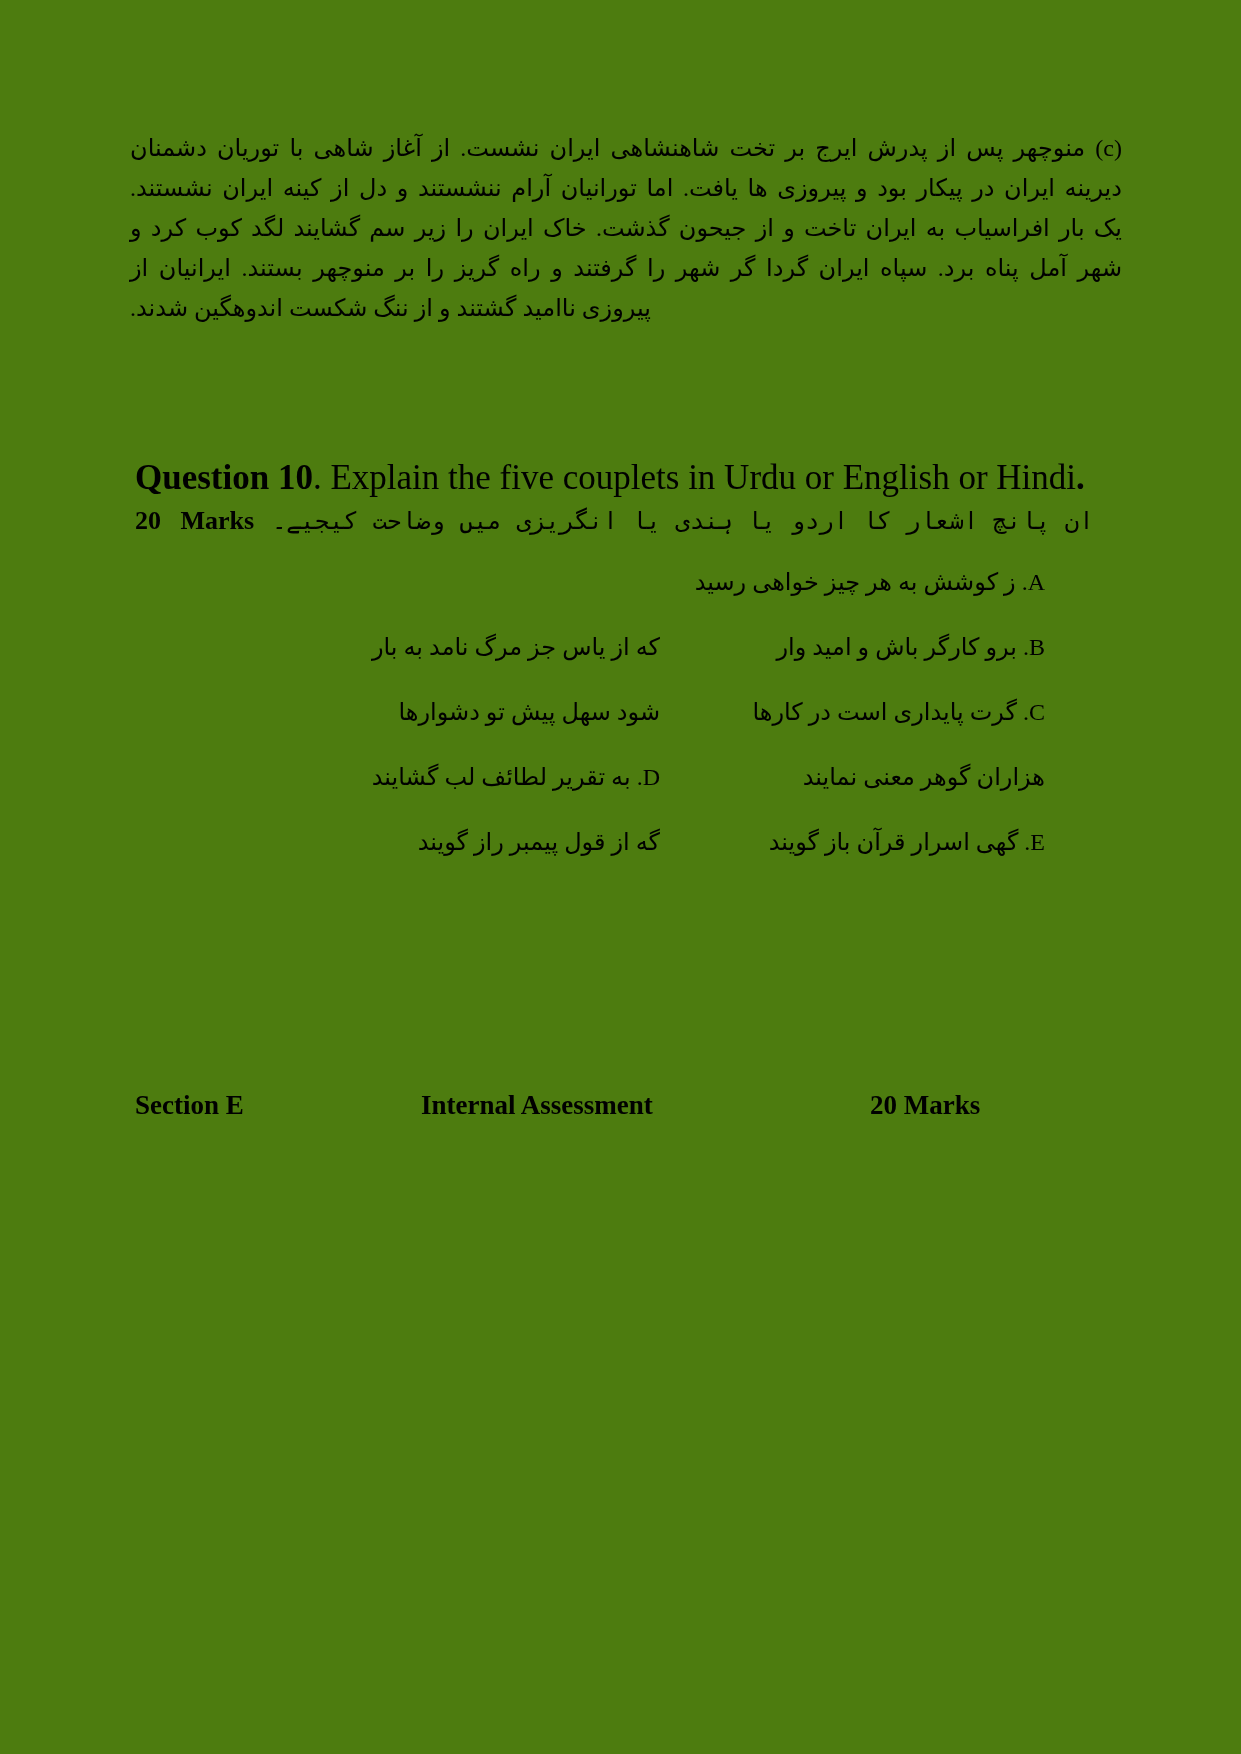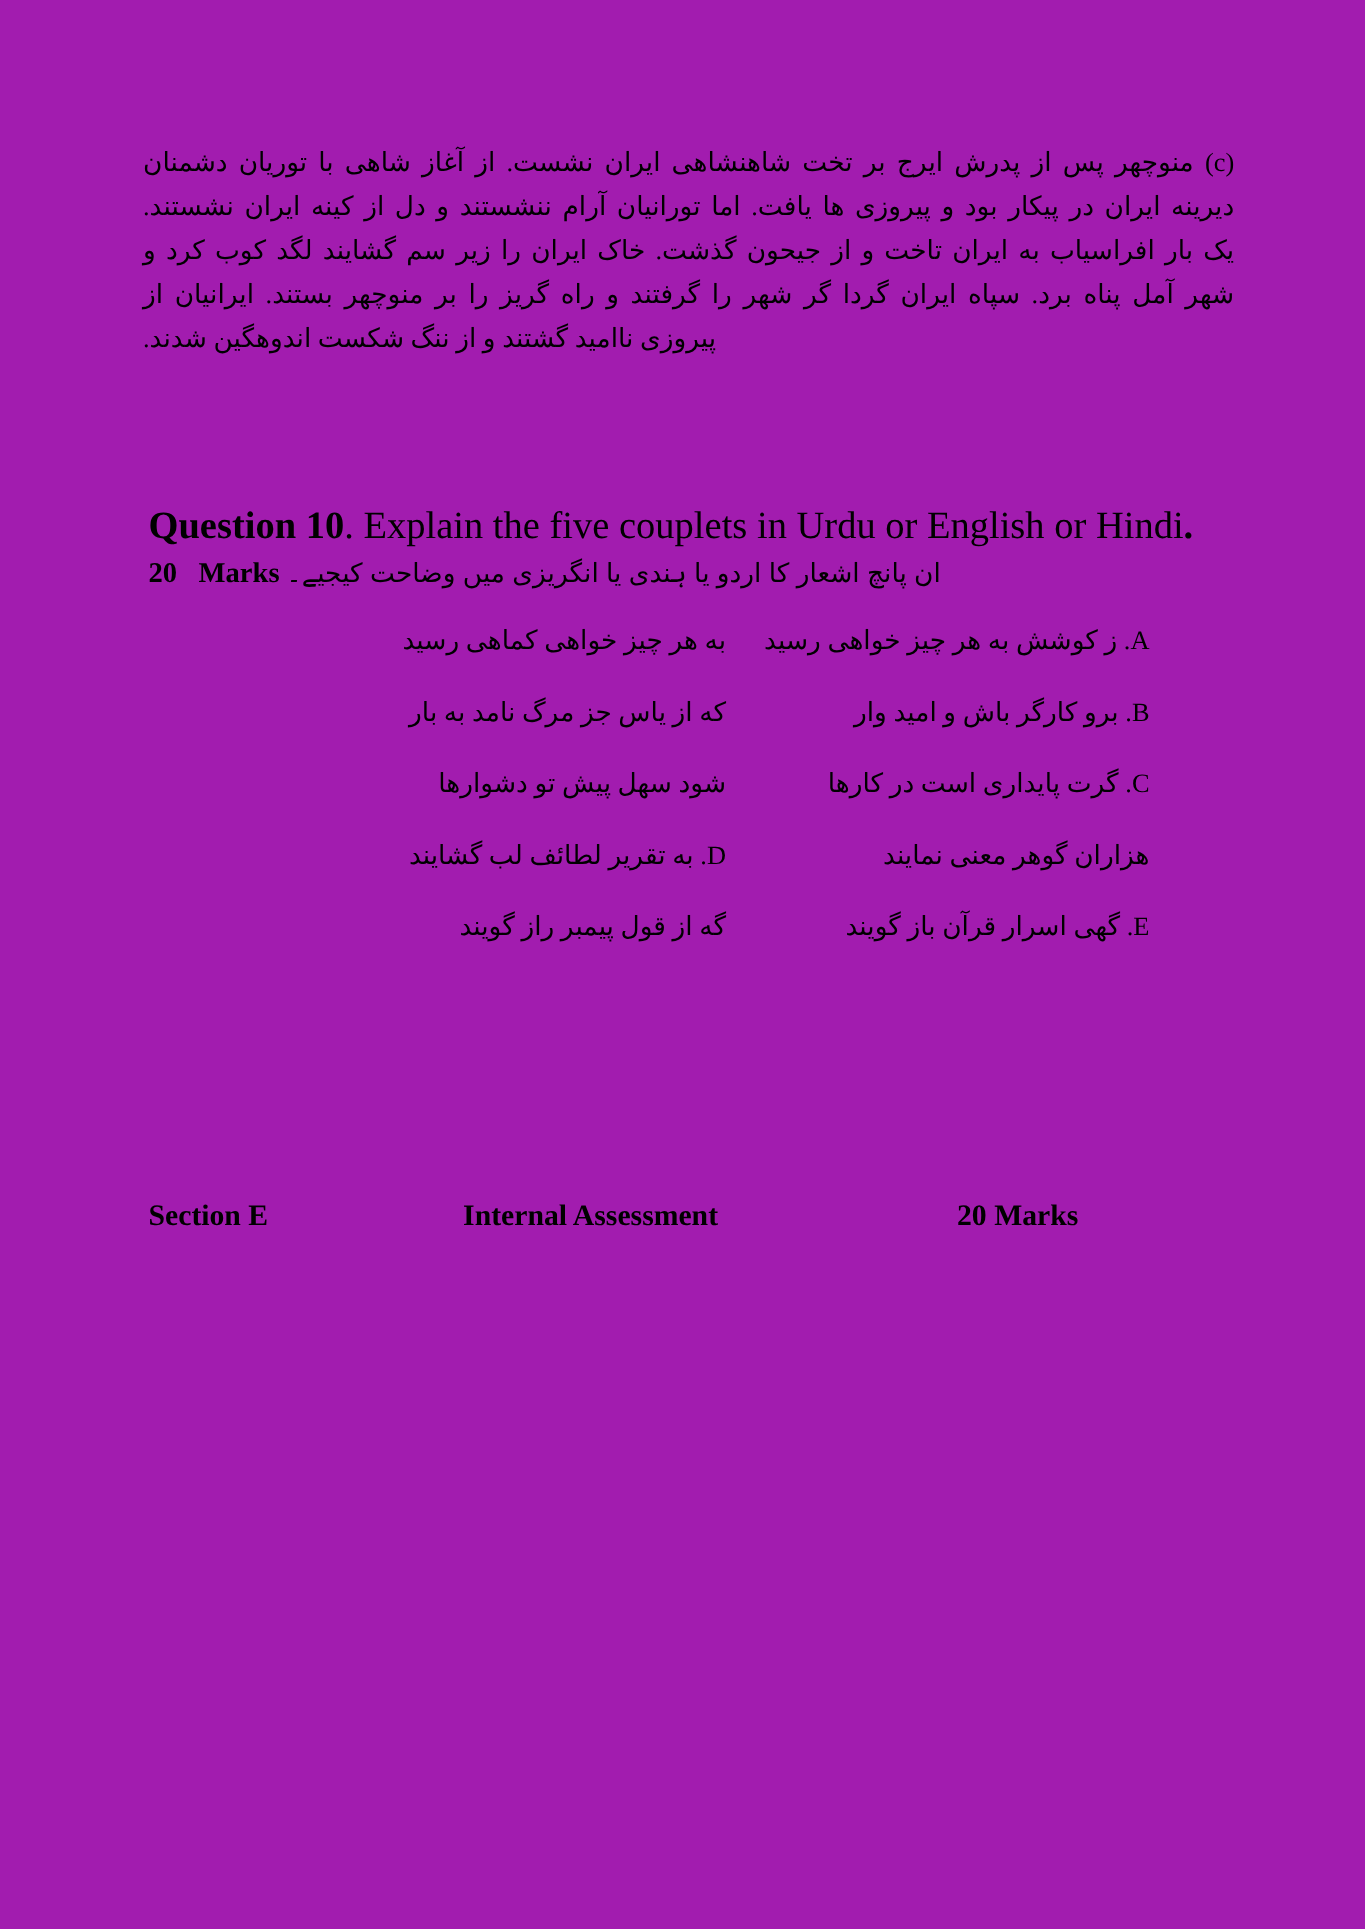--- a/index.html
+++ b/index.html
@@ -1,21 +1,21 @@
 <!DOCTYPE html>
 <html><head>
 <meta charset="utf-8">
 <style>
   html, body { margin: 0; padding: 0; background: #e8e8e8; }
   .page {
     position: relative;
     width: 1241px;
     height: 1754px;
     margin: 0 auto;
-    background: #a21caf;
+    background: #4d7c0f;
     color: #000000;
     font-family: "Liberation Serif", "DejaVu Serif", serif;
     overflow: hidden;
   }
 
   
   .passage {
     position: absolute;
     top: 128px;
     left: 130px;
@@ -39,23 +39,23 @@
   .q-title { font-size: 35px; line-height: 36px; direction: ltr; }
   .q-bold { font-weight: bold; }
   .q-marks {
     margin-top: 6px;
     font-size: 26px;
     line-height: 38px;
     direction: ltr;
   }
   .q-marks .marks-label { font-weight: bold; white-space: pre; }
   .urdu {
-    font-family: Liberation Sans, sans-serif;
+    font-family: Liberation Mono, monospace;
     font-size: 24px;
-    margin-left: 6px;
+    margin-left: 18px;
   }
 
   
   .couplets {
     position: absolute;
     top: 568px;
     right: 196px;
     width: 750px;
     direction: rtl;
     font-family: "Liberation Serif", "DejaVu Sans", sans-serif;
@@ -99,21 +99,20 @@
   </div>
 
   <div class="question-block">
     <div class="q-title"><span class="q-bold">Question 10</span><span>.  Explain the five couplets in Urdu or English or Hindi</span><span class="q-bold">.</span></div>
     <div class="q-marks"><span class="marks-label">20   Marks</span><span class="urdu" dir="rtl">ان پانچ اشعار کا اردو یا ہندی یا انگریزی میں وضاحت کیجیے۔</span></div>
   </div>
 
   <div class="couplets" dir="rtl">
     <div class="c-row">
       <div class="c-cell">A. ز کوشش به هر چیز خواهی رسید</div>
-      <div class="c-cell">به هر چیز خواهی کماهی رسید</div>
     </div>
     <div class="c-row">
       <div class="c-cell">B. برو کارگر باش و امید وار</div>
       <div class="c-cell">که از یاس جز مرگ نامد به بار</div>
     </div>
     <div class="c-row">
       <div class="c-cell">C. گرت پایداری است در کارها</div>
       <div class="c-cell">شود سهل پیش تو دشوارها</div>
     </div>
     <div class="c-row">

